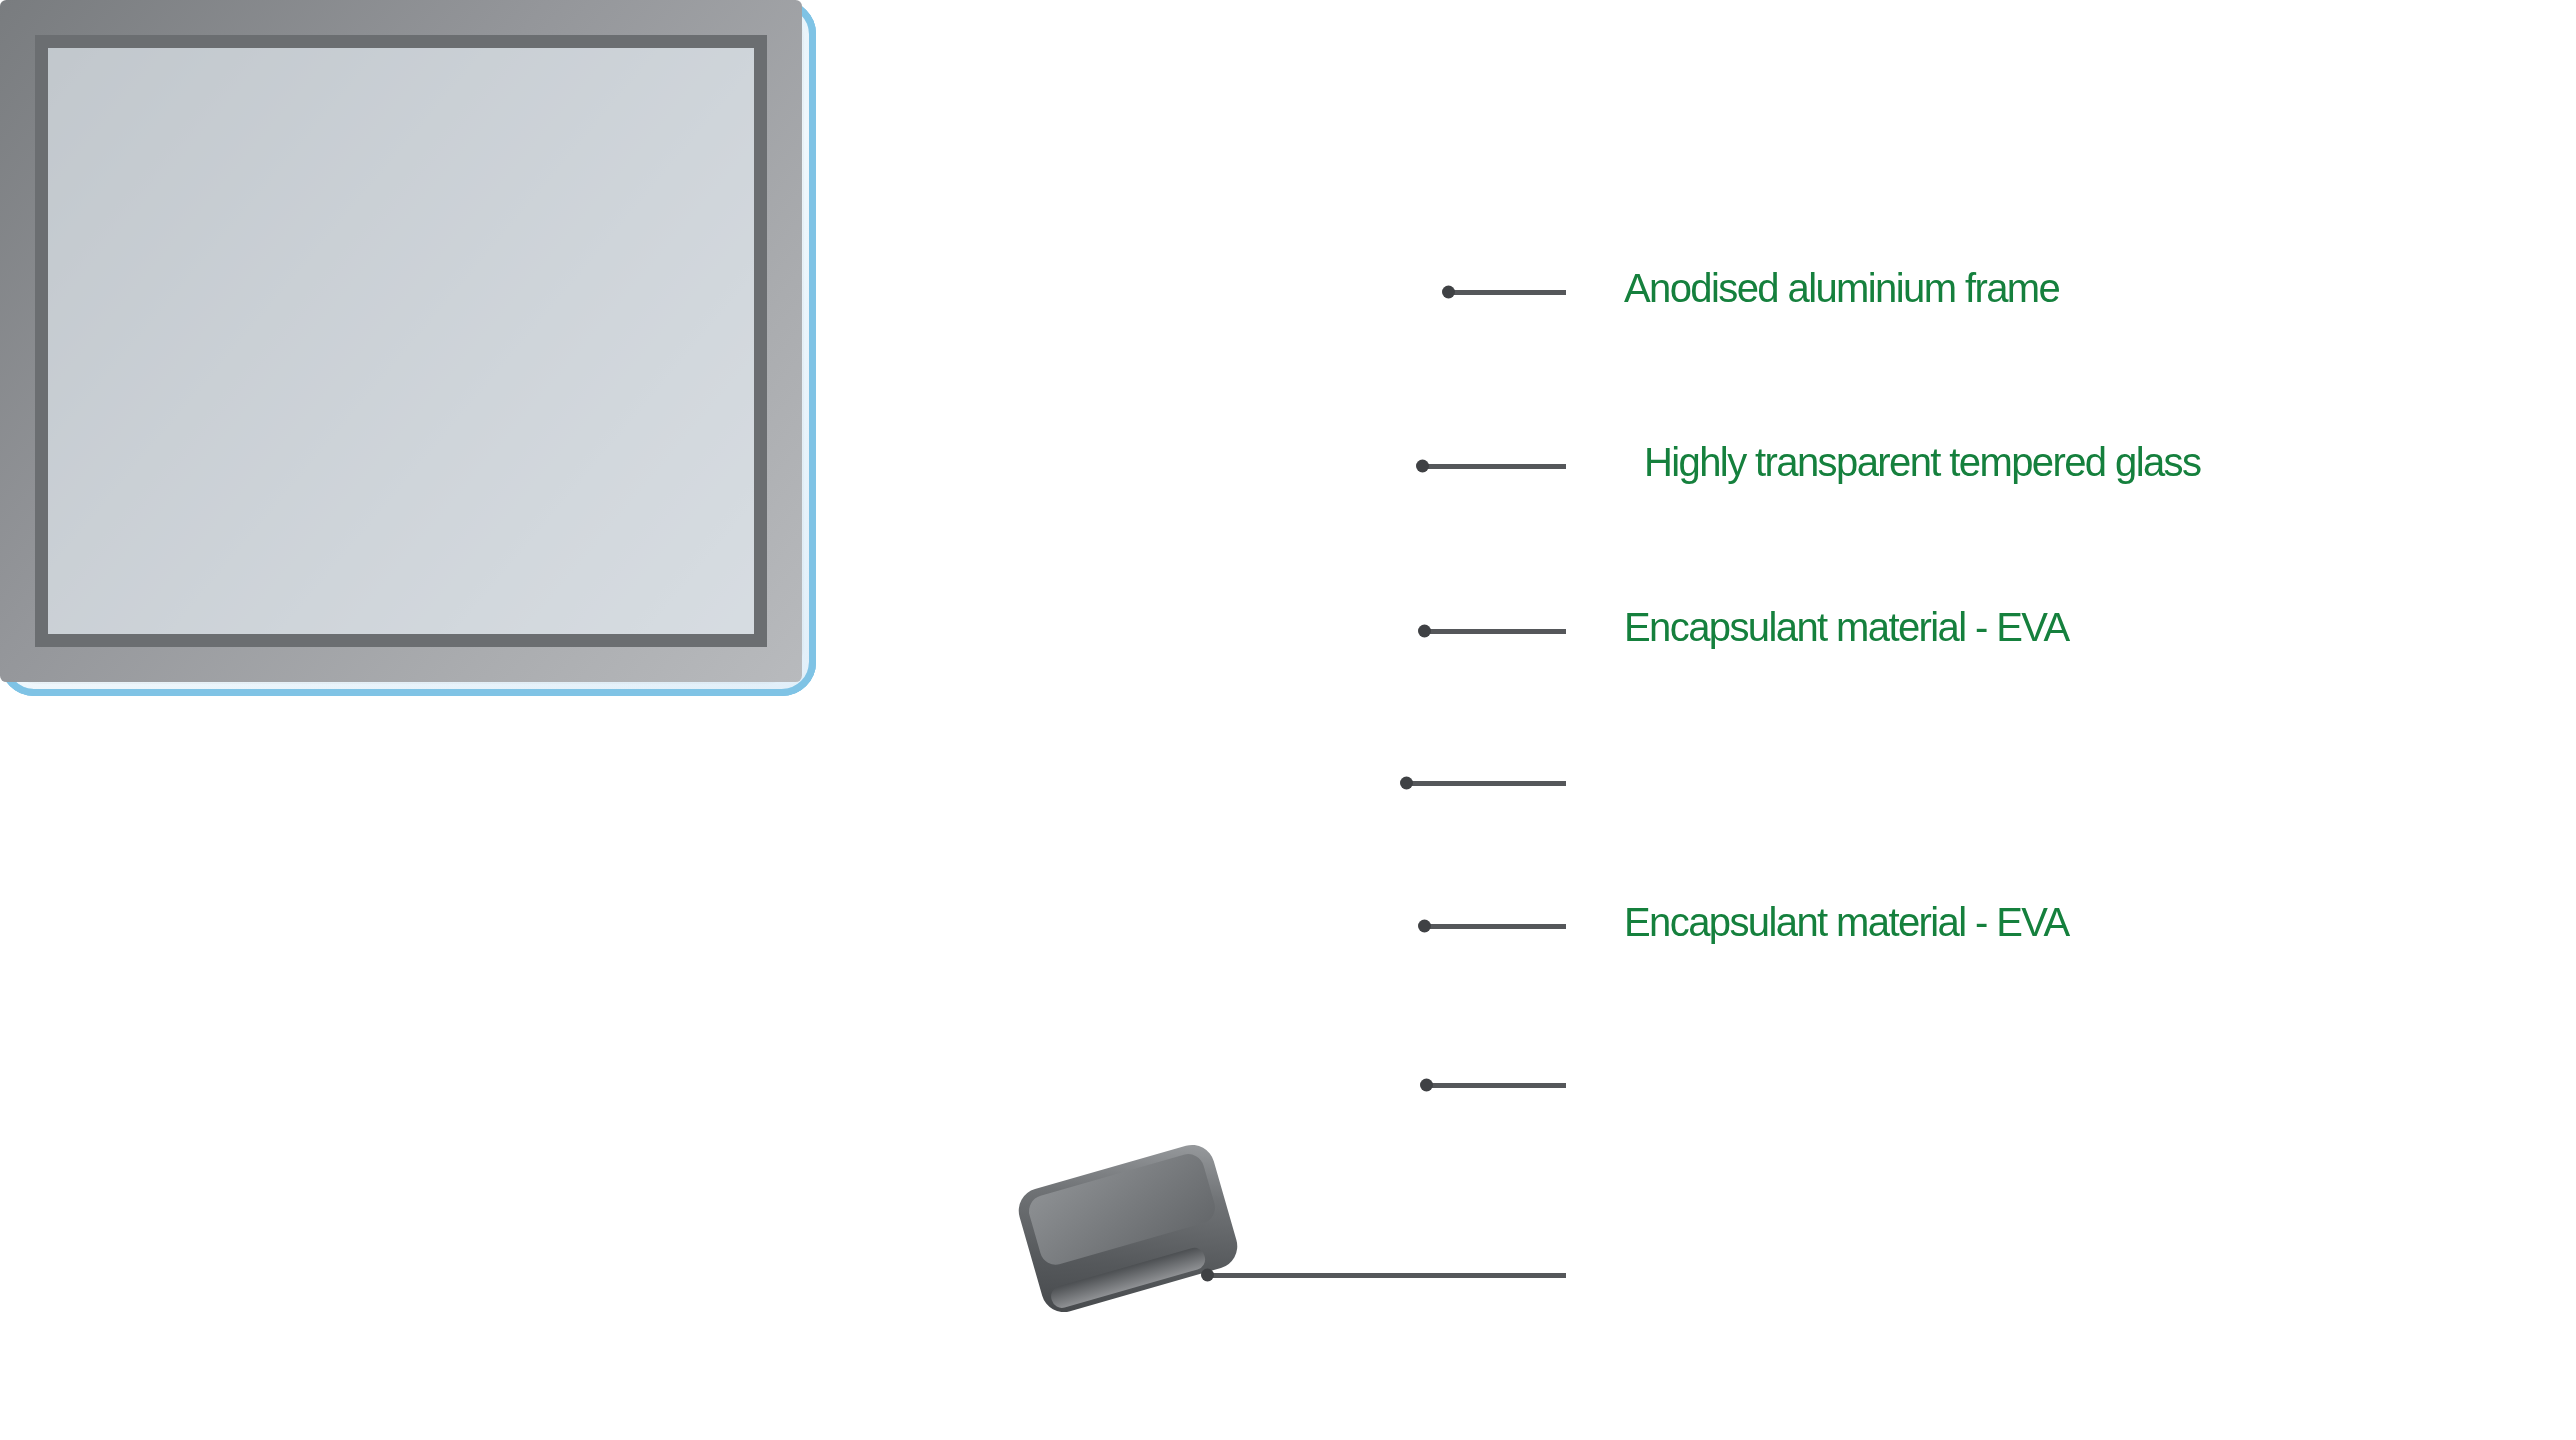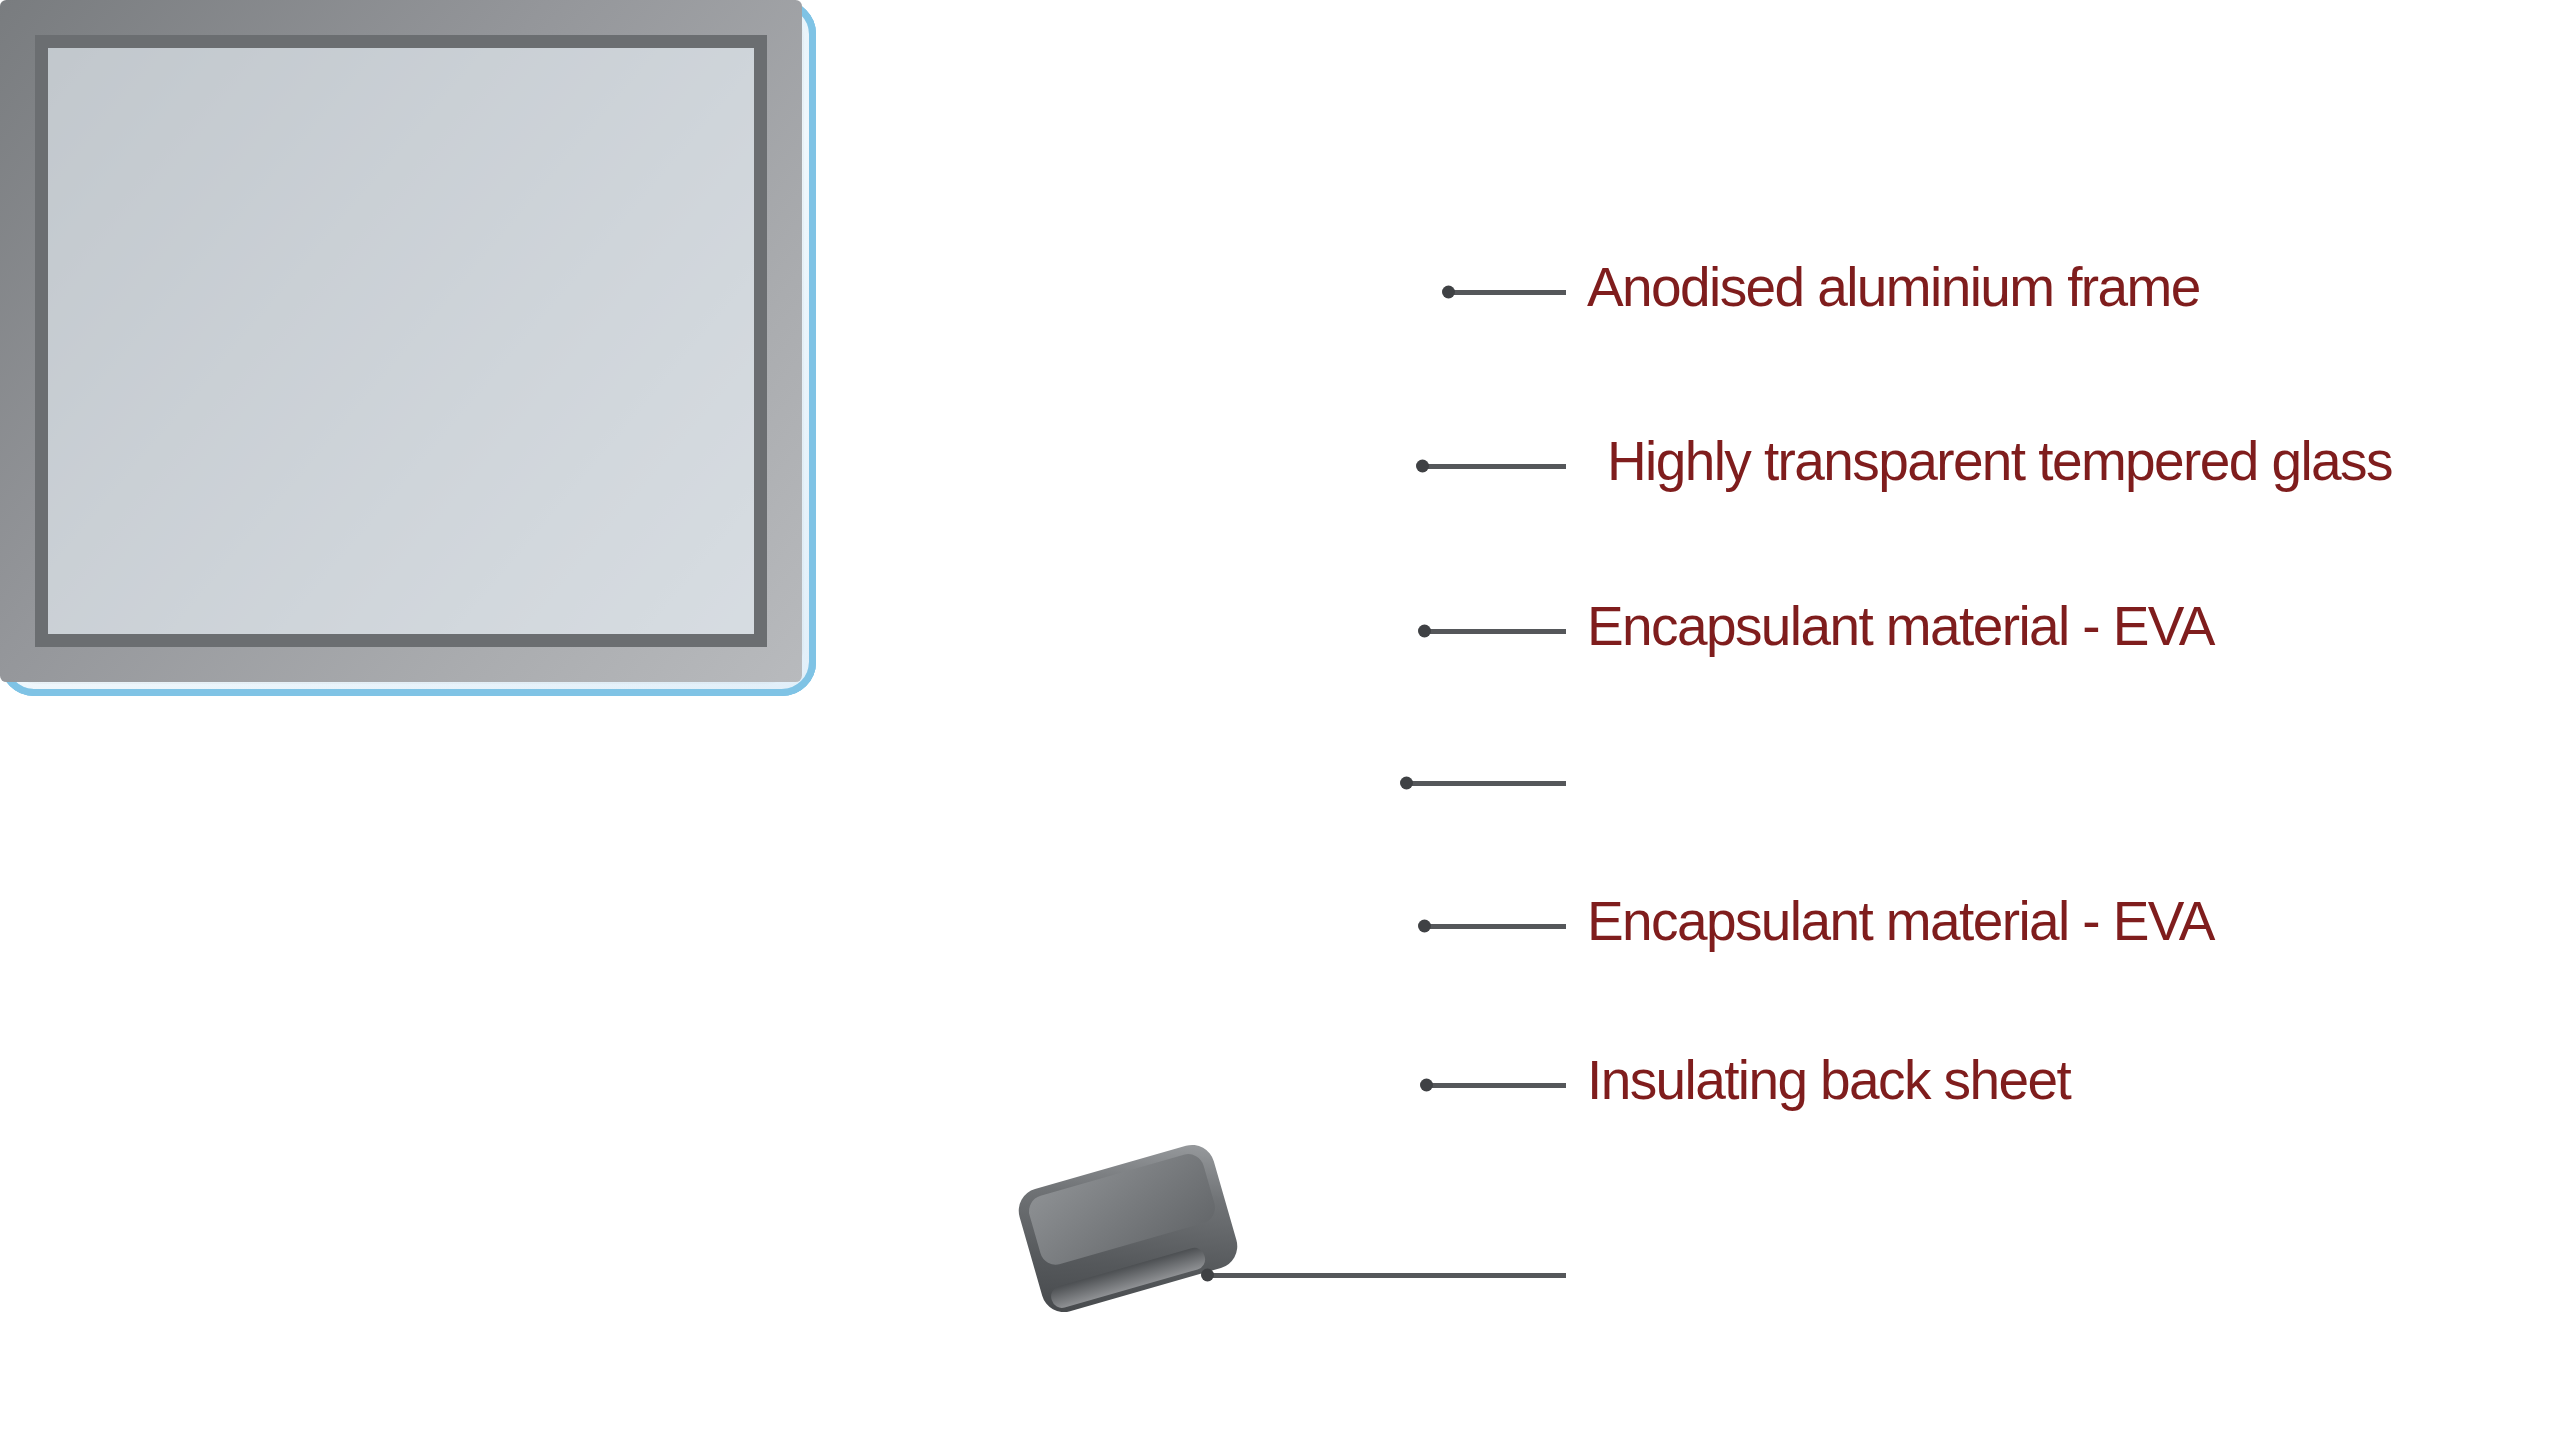--- a/index.html
+++ b/index.html
@@ -69,21 +69,21 @@
     position:absolute;left:8px;right:35px;bottom:4.8px;height:22.5px;border-radius:10.4px;
     background:linear-gradient(180deg,#4c4f52 0%,#8f9194 100%);
   }
   
   .leader{position:absolute;height:4.8px;background:#55575a;z-index:20;}
   .leader .dot{
     position:absolute;left:-5.6px;top:50%;width:13px;height:13px;border-radius:50%;
     background:#3f4144;transform:translateY(-50%);
   }
   .layer-label{
-    position:absolute;left:1587px;z-index:21;color:#7f1d1d;font-size:55px;
+    position:absolute;left:1624px;z-index:21;color:#15803d;font-size:40px;
     letter-spacing:-1.6px;white-space:nowrap;transform:translateY(-54%);
   }
 </style>
 </head>
 <body>
 
 <div class="canvas">
 
   <div class="junction">
     <div class="junction-lid"></div>
@@ -189,16 +189,15 @@
       <span class="dot"></span>
     </div>
   <div class="leader" style="left:1207px;top:1273px;width:359px;">
       <span class="dot"></span>
     </div>
 
   <div class="layer-label" style="top:290px;">Anodised aluminium frame</div>
   <div class="layer-label" style="top:464px;margin-left:20px;">Highly transparent tempered glass</div>
   <div class="layer-label" style="top:629px;">Encapsulant material - EVA</div>
   <div class="layer-label" style="top:924px;">Encapsulant material - EVA</div>
-  <div class="layer-label" style="top:1083px;">Insulating back sheet</div>
 
 </div>
 
 
 </body></html>

